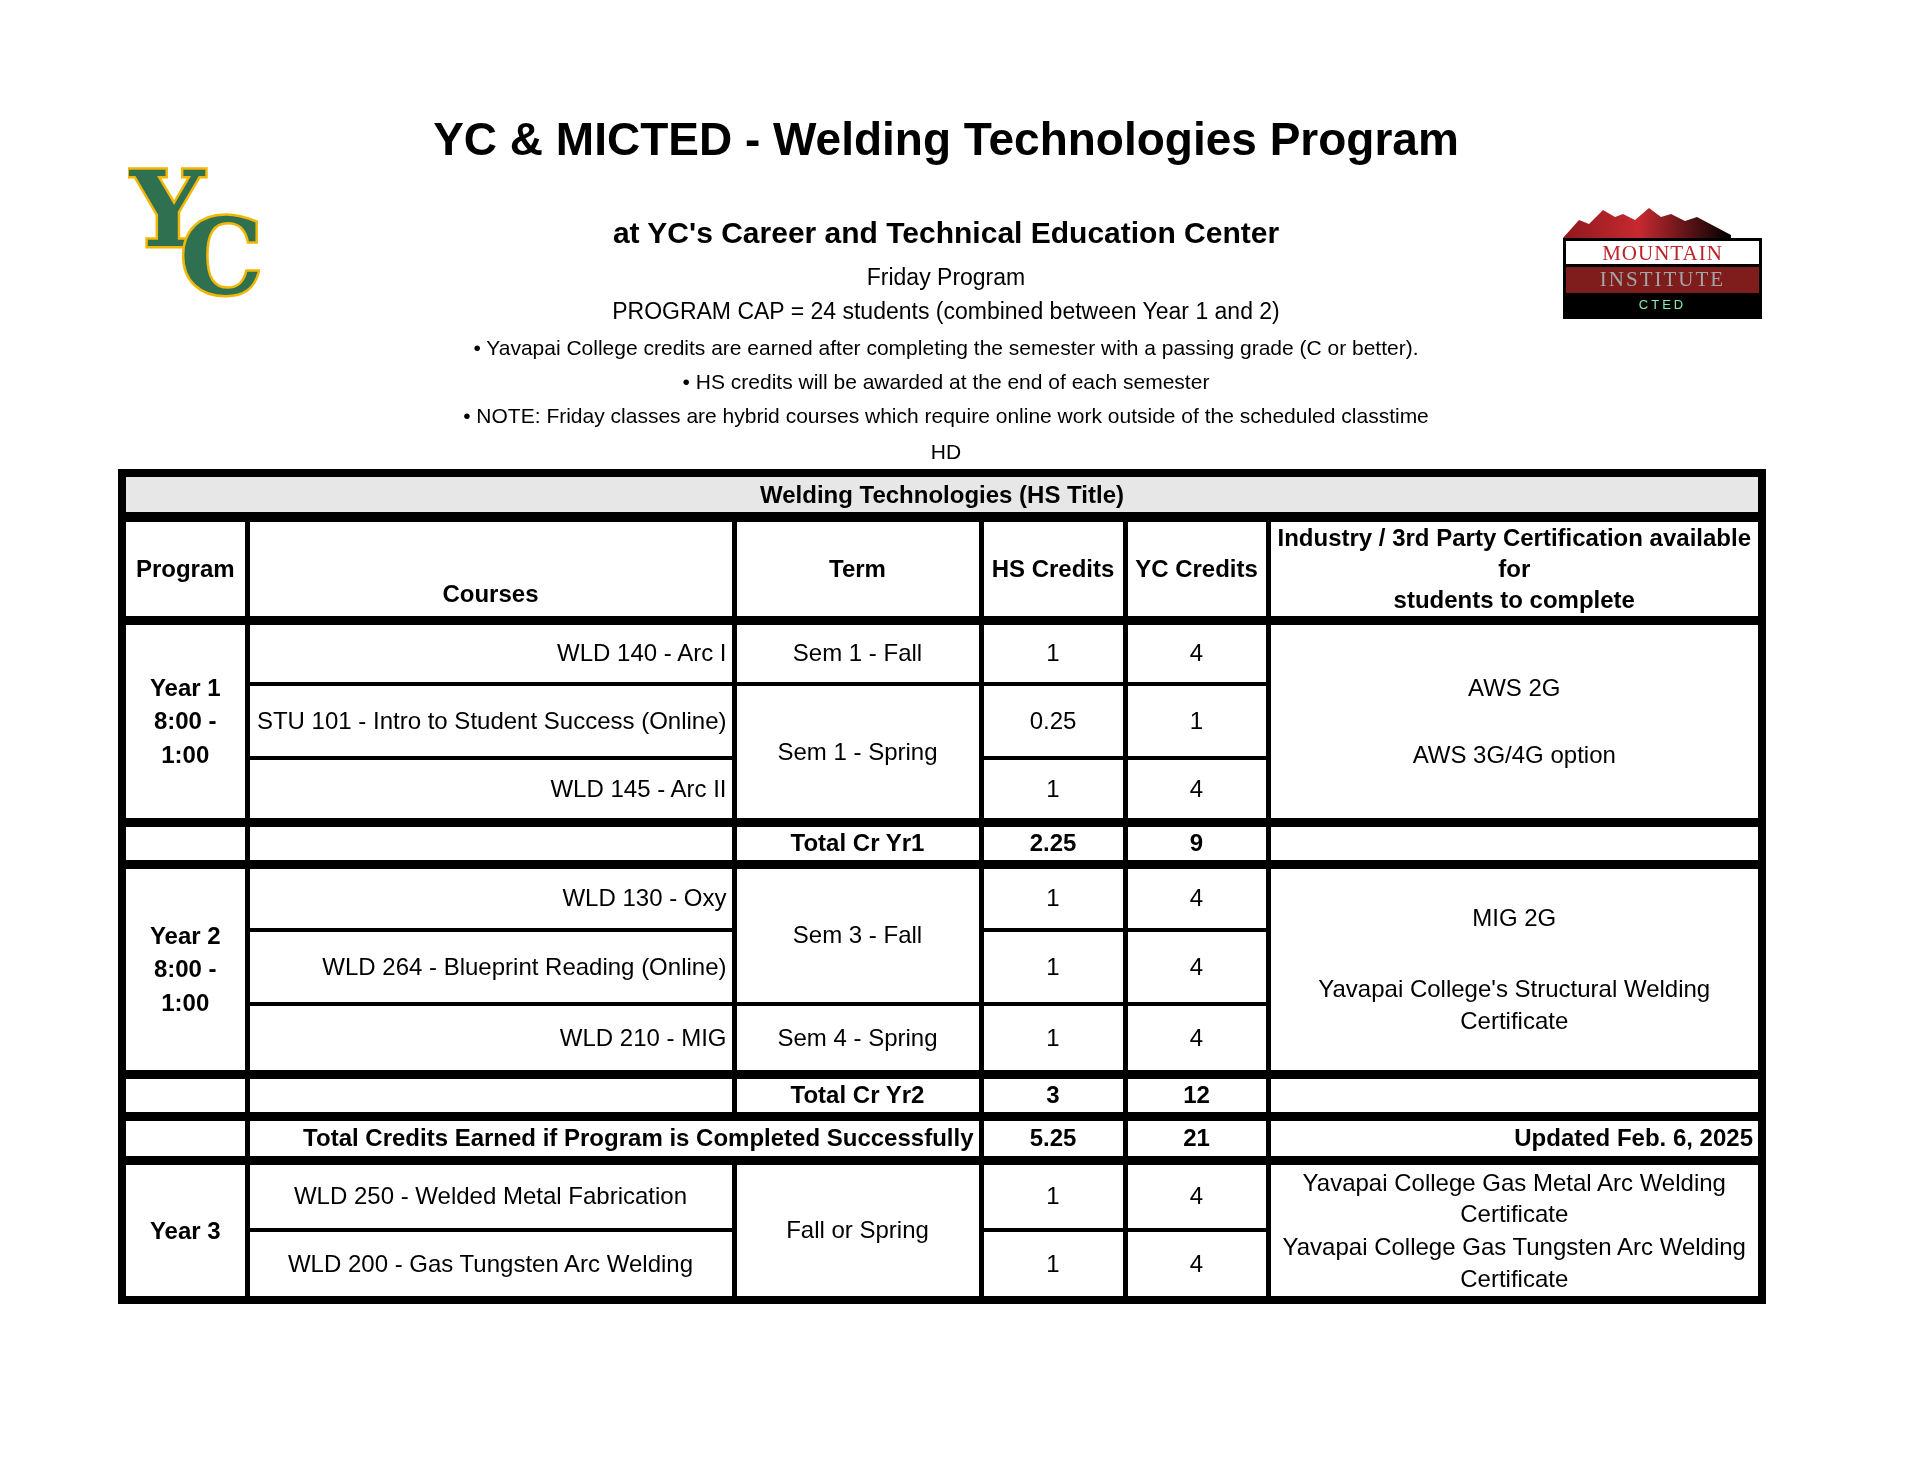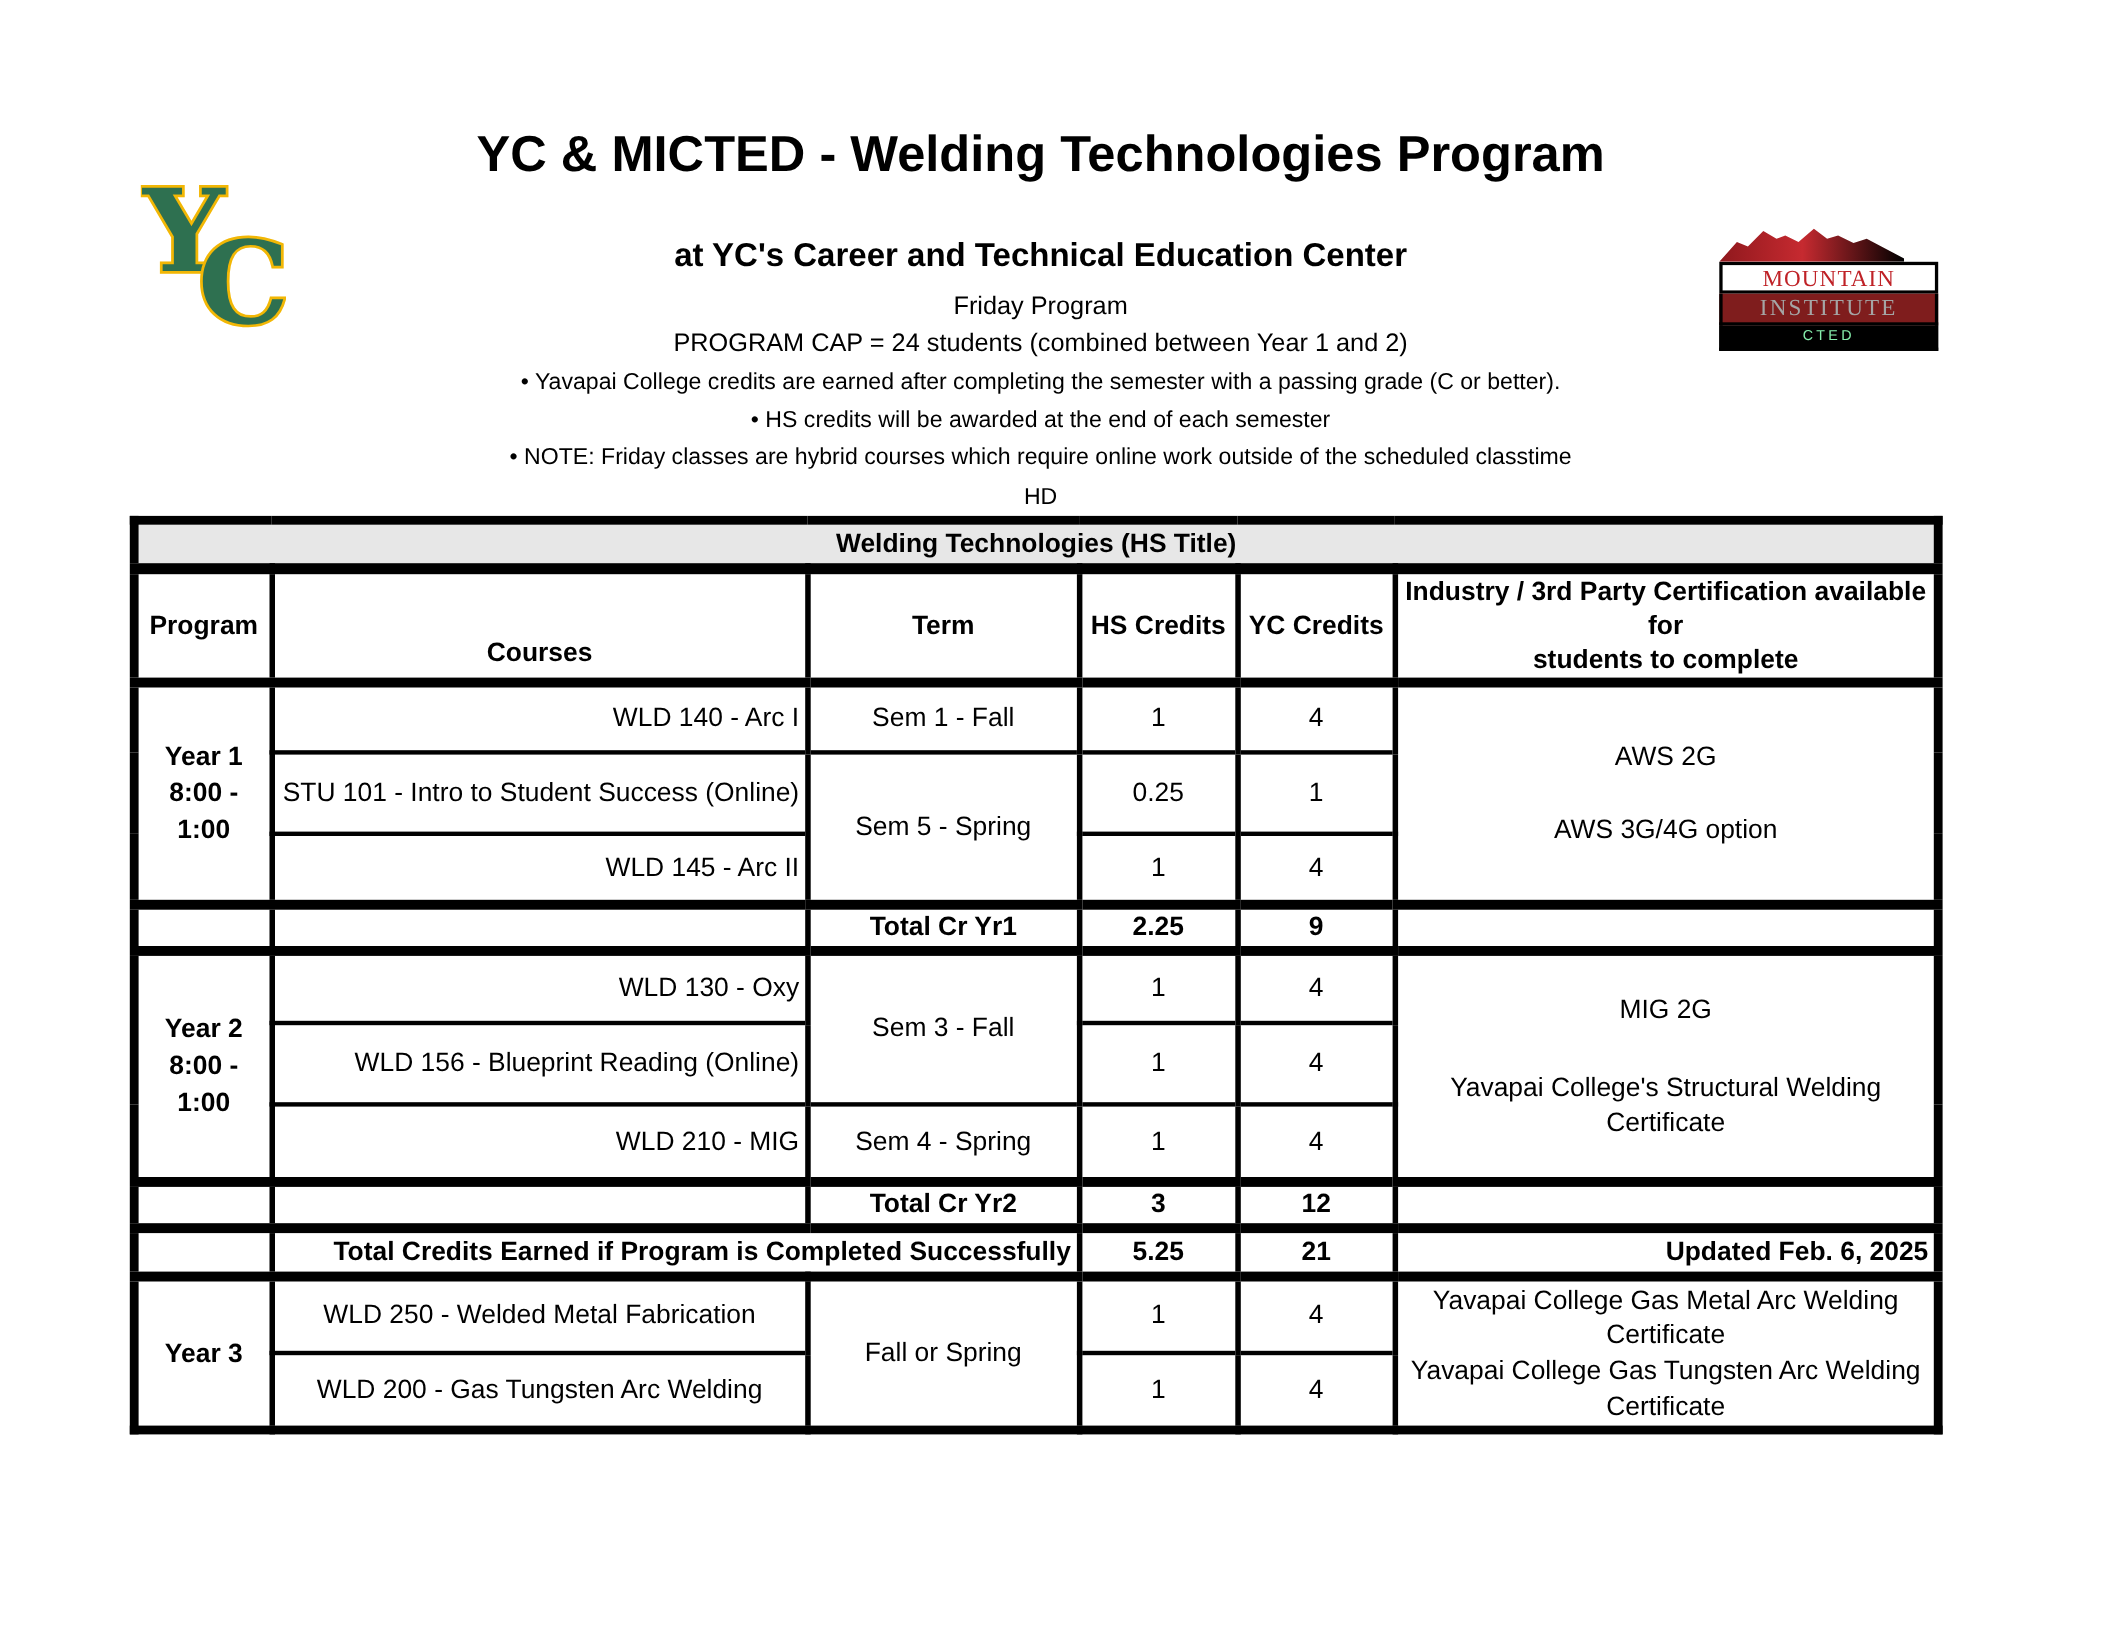--- a/index.html
+++ b/index.html
@@ -134,21 +134,21 @@
       <td class="center">Sem 1 - Fall</td>
       <td class="center">1</td>
       <td class="center">4</td>
       <td rowspan="3" class="cert-cell thickb">
         <div class="cert-gap1">AWS 2G</div>
         <div>AWS 3G/4G option</div>
       </td>
     </tr>
     <tr style="height:74px">
       <td class="left">STU 101 - Intro to Student Success (Online)</td>
-      <td rowspan="2" class="center thickb">Sem 5 - Spring</td>
+      <td rowspan="2" class="center thickb">Sem 1 - Spring</td>
       <td class="center">0.25</td>
       <td class="center">1</td>
     </tr>
     <tr style="height:64px">
       <td class="left thickb">WLD 145 - Arc II</td>
       <td class="center thickb">1</td>
       <td class="center thickb">4</td>
     </tr>
 
     <tr style="height:42px">
@@ -167,21 +167,21 @@
       <td class="left">WLD 130 - Oxy</td>
       <td rowspan="2" class="center">Sem 3 - Fall</td>
       <td class="center">1</td>
       <td class="center">4</td>
       <td rowspan="3" class="cert-cell thickb">
         <div class="cert-gap2">MIG 2G</div>
         <div>Yavapai College's Structural Welding Certificate</div>
       </td>
     </tr>
     <tr style="height:74px">
-      <td class="left">WLD 156 - Blueprint Reading  (Online)</td>
+      <td class="left">WLD 264 - Blueprint Reading  (Online)</td>
       <td class="center">1</td>
       <td class="center">4</td>
     </tr>
     <tr style="height:70px">
       <td class="left thickb">WLD 210 - MIG</td>
       <td class="center thickb">Sem 4 - Spring</td>
       <td class="center thickb">1</td>
       <td class="center thickb">4</td>
     </tr>
 

